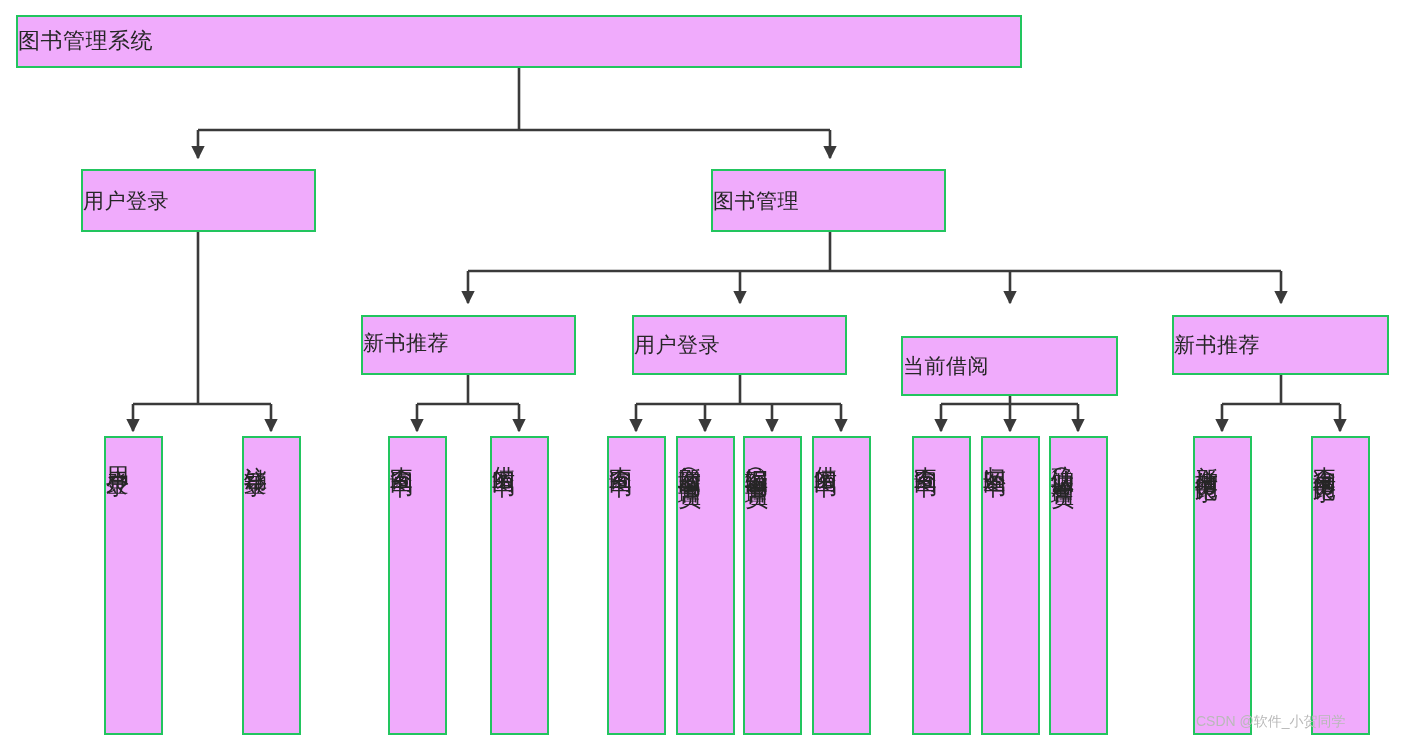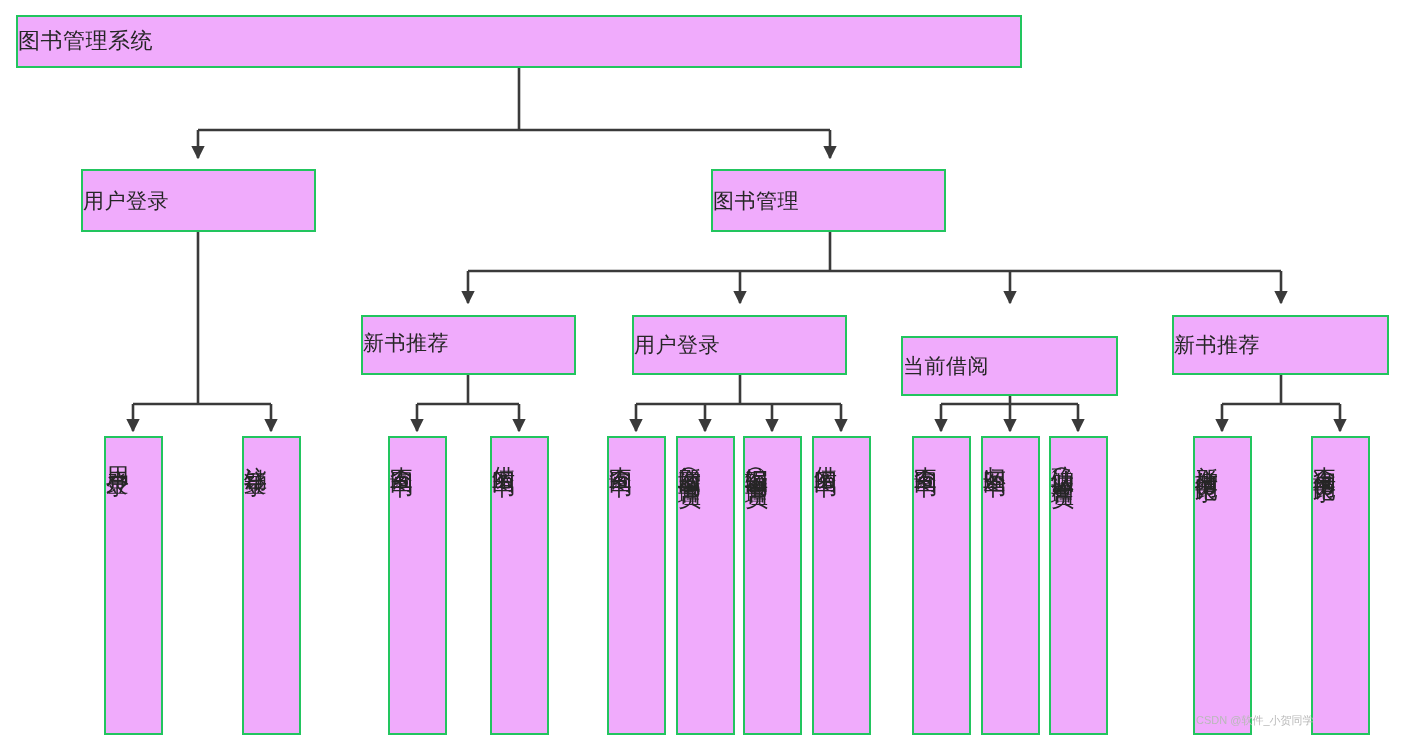--- a/index.html
+++ b/index.html
@@ -56,21 +56,21 @@
     text-orientation: upright;
     font-size: 23px;
     letter-spacing: 3px;
     line-height: 1.0;
   }
   .node.root .label { font-size: 22px; }
   .watermark {
     position: absolute;
     left: 1196px;
     top: 713px;
-    font-size: 11px;
+    font-size: 14px;
     color: #b9b9b9;
     white-space: nowrap;
     z-index: 3;
     font-family: "Liberation Sans", "DejaVu Sans", sans-serif;
   }
 </style>
 </head>
 <body>
 
 <div id="canvas">

